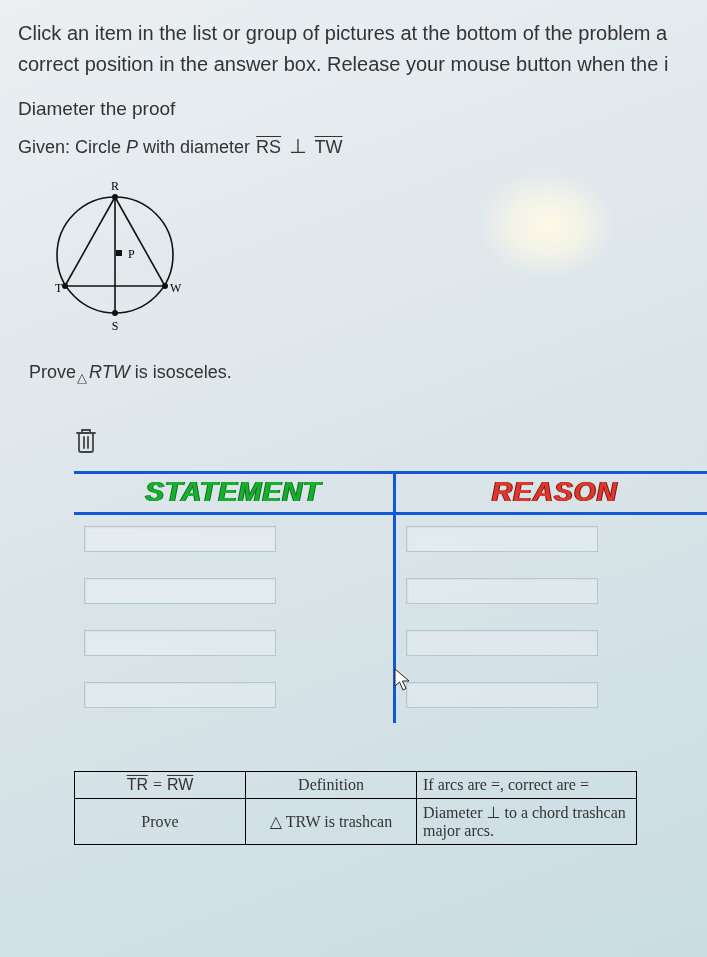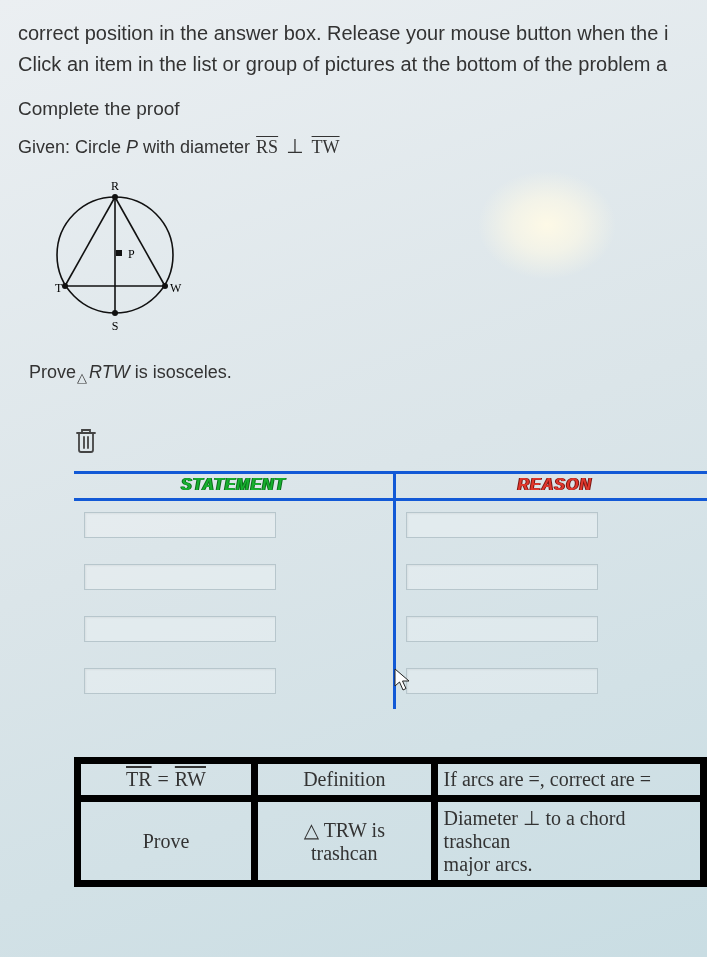--- a/index.html
+++ b/index.html
@@ -31,21 +31,21 @@
     margin: 6px 0 14px 0;
   }
   .given-line {
     font-size: 18px;
     color: #333;
     margin: 0 0 12px 0;
   }
   .italic { font-style: italic; }
   .overline {
     text-decoration: overline;
-    font-family: Liberation Serif, serif;
+    font-family: Liberation Sans, sans-serif;
     padding: 0 1px;
     margin-top: 20px;
   }
   .perp {
     font-family: "Times New Roman", serif;
     font-size: 20px;
     padding: 0 2px;
   }
   .diagram {
     margin: 6px 0 18px 12px;
@@ -70,21 +70,21 @@
     margin-left: 56px;
   }
   .proof-table {
     width: 640px;
     border-collapse: collapse;
   }
   .proof-table th {
     font-family: Impact, "Arial Black", sans-serif;
     font-style: italic;
     font-weight: 900;
-    font-size: 16px;
+    font-size: 28px;
     letter-spacing: 1px;
     padding: 2px 6px 4px 6px;
     text-align: center;
   }
   .th-stmt {
     color: #16b02e;
     text-shadow: 1px 0 #0b6d1b, -1px 0 #0b6d1b;
     border-top: 3px solid #1259d6;
     border-bottom: 3px solid #1259d6;
   }
@@ -112,23 +112,23 @@
     box-shadow: inset 1px 1px 2px rgba(0,0,0,0.05);
   }
   
   .bank {
     margin: 48px 0 0 56px;
   }
   .bank table {
     border-collapse: collapse;
   }
   .bank td {
-    border: 7px solid #000000;
+    border: 1px solid #000000;
     font-family: "Times New Roman", serif;
-    font-size: 20px;
+    font-size: 16px;
     padding: 4px 10px;
     text-align: center;
     background: rgba(255,255,255,0);
     min-width: 150px;
     cursor: grab;
   }
   .bank td.wide { min-width: 200px; text-align: left; padding-left:6px;}
   
   .cursor-arrow {
     position: absolute;
@@ -149,25 +149,25 @@
     border-radius: 50%;
     pointer-events: none;
   }
 </style>
 </head>
 <body>
 
 <div class="glare"></div>
 
 <div class="instructions">
+  <div>Click an item in the list or group of pictures at the bottom of the problem a</div>
   <div>correct position in the answer box. Release your mouse button when the i</div>
-  <div>Click an item in the list or group of pictures at the bottom of the problem a</div>
-</div>
-
-<div class="prompt1">Complete the proof</div>
+</div>
+
+<div class="prompt1">Diameter the proof</div>
 
 <div class="given-line">
   <span>Given: Circle </span><span class="italic">P</span><span> with diameter </span>
   <span class="overline">RS</span>
   <span class="perp">⊥</span>
   <span class="overline">TW</span>
 </div>
 
 <div class="diagram">
   <svg width="170" height="170" viewBox="0 0 170 170">

